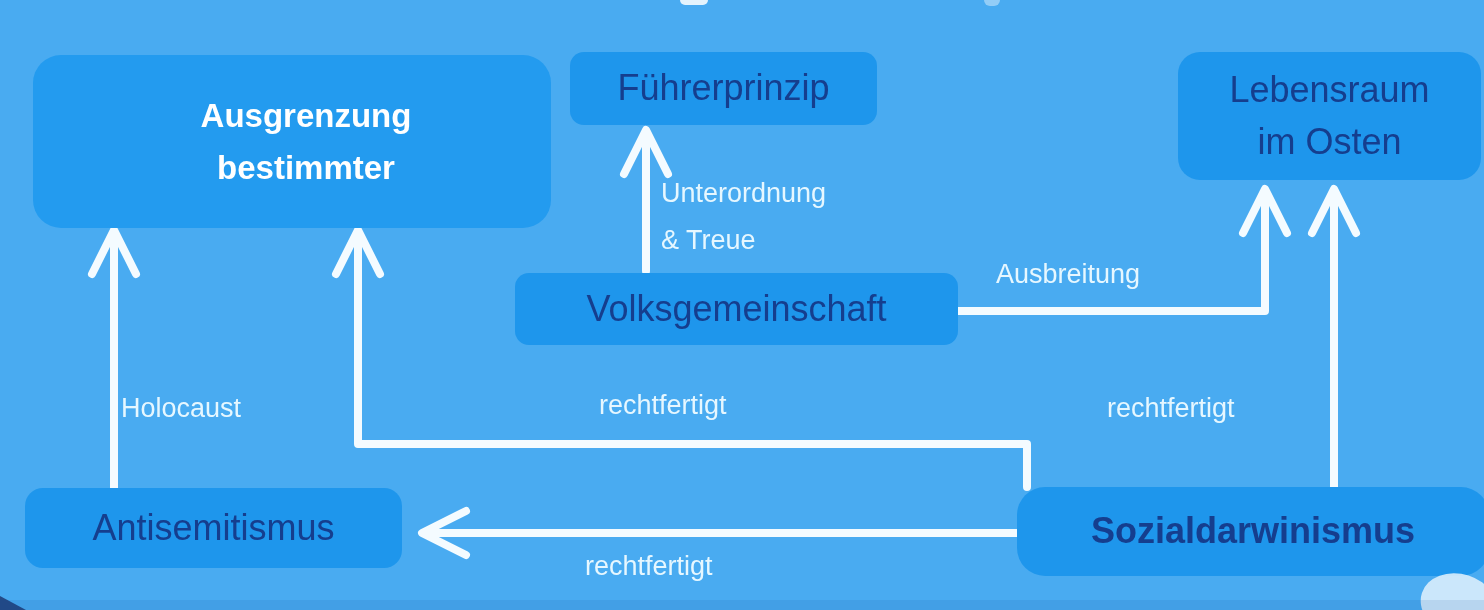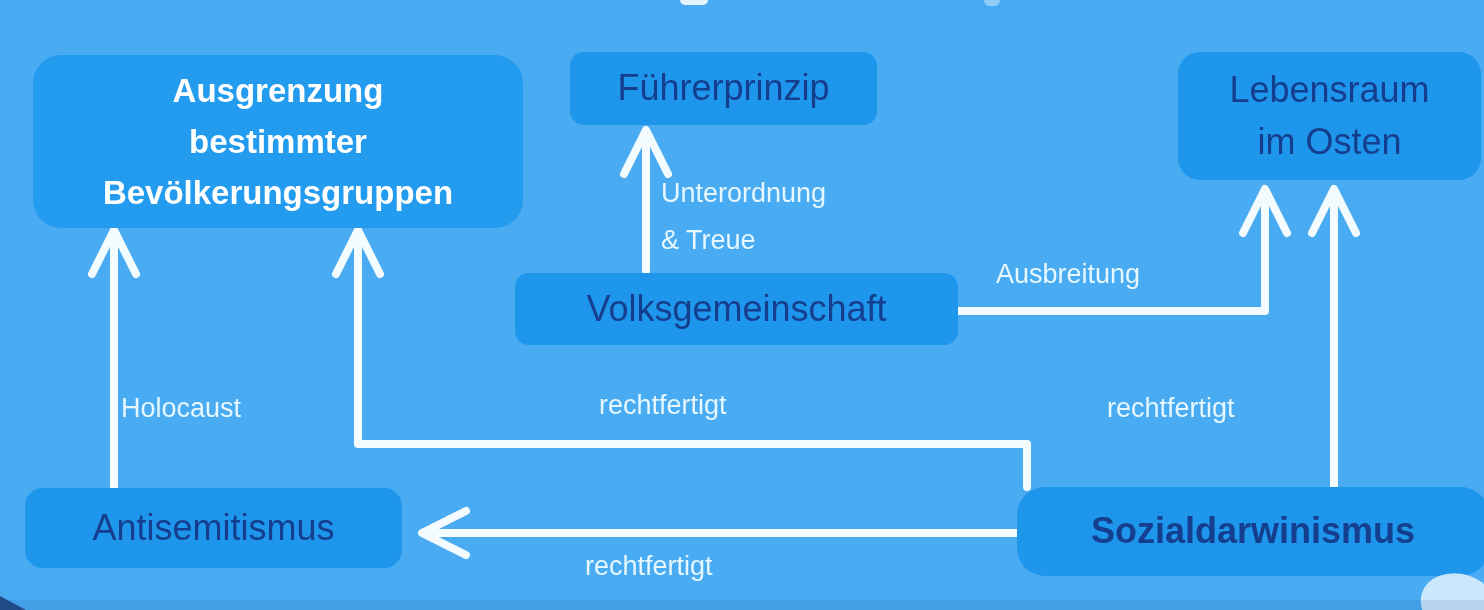--- a/index.html
+++ b/index.html
@@ -27,21 +27,21 @@
     font-size:33px;
     line-height:1.55;
     background:var(--nodeLight,#239bef);
   }
   .edge-label{
     position:absolute;
     color:var(--label,#e6f7ff);
     font-size:27px;
     white-space:nowrap;
   }
-  #node-ausgrenzung{left:33px;top:55px;width:490px;height:173px;border-radius:28px;}
+  #node-ausgrenzung{left:33px;top:55px;width:490px;height:173px;border-radius:28px;padding-left:28px;}
   #node-fuehrerprinzip{left:570px;top:52px;width:307px;height:73px;border-radius:14px;}
   #node-lebensraum{left:1150px;top:52px;width:303px;height:128px;border-radius:22px;line-height:1.45;margin-left:28px;}
   #node-volksgemeinschaft{left:515px;top:273px;width:443px;height:72px;border-radius:14px;}
   #node-antisemitismus{left:25px;top:488px;width:377px;height:80px;border-radius:18px;}
   #node-sozialdarwinismus{left:1017px;top:487px;width:472px;height:89px;border-radius:28px;font-weight:bold;}
   #label-holocaust{left:121px;top:393px;}
   #label-rechtfertigt-center{left:599px;top:390px;}
   #label-rechtfertigt-right{left:1107px;top:393px;}
   #label-rechtfertigt-bottom{left:585px;top:551px;}
   #label-ausbreitung{left:996px;top:259px;}
@@ -87,21 +87,20 @@
     <g>
       <path class="arrow" d="M1017,533 L430,533"></path>
       <path class="arrow" d="M466,511 L422,533 L466,555"></path>
     </g>
   </svg>
 
   <div class="node highlight" id="node-ausgrenzung">
     <div>
       <div>Ausgrenzung</div>
       <div>bestimmter</div>
-      <div>Bevölkerungsgruppen</div>
     </div>
   </div>
 
   <div class="node" id="node-fuehrerprinzip">
     <span>Führerprinzip</span>
   </div>
 
   <div class="node" id="node-lebensraum">
     <div>
       <div>Lebensraum</div>

